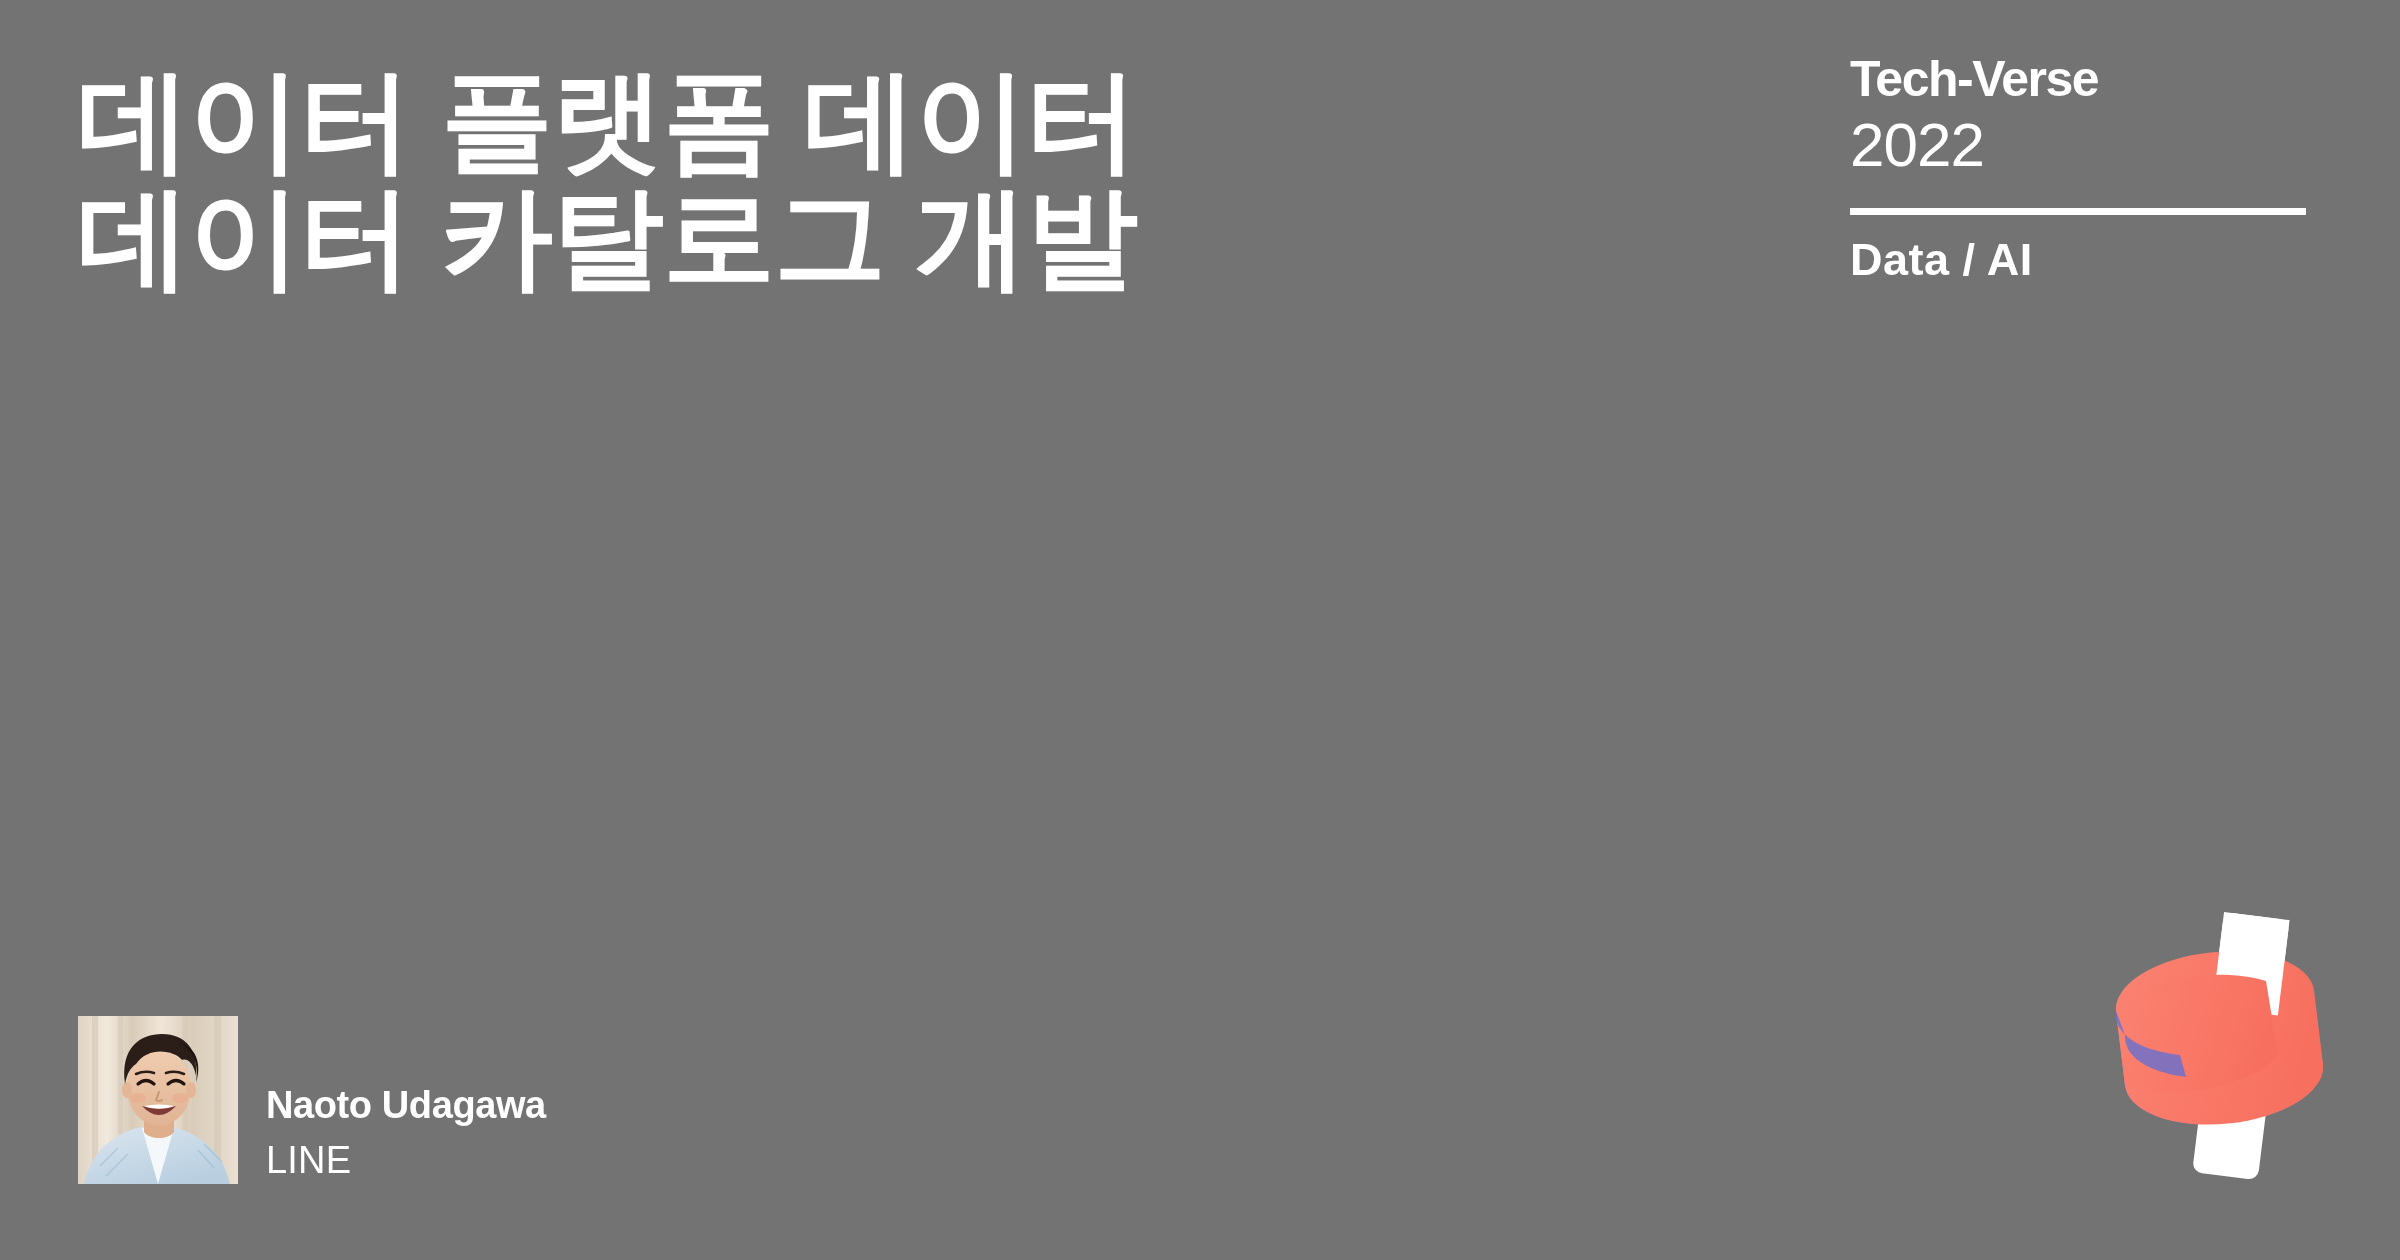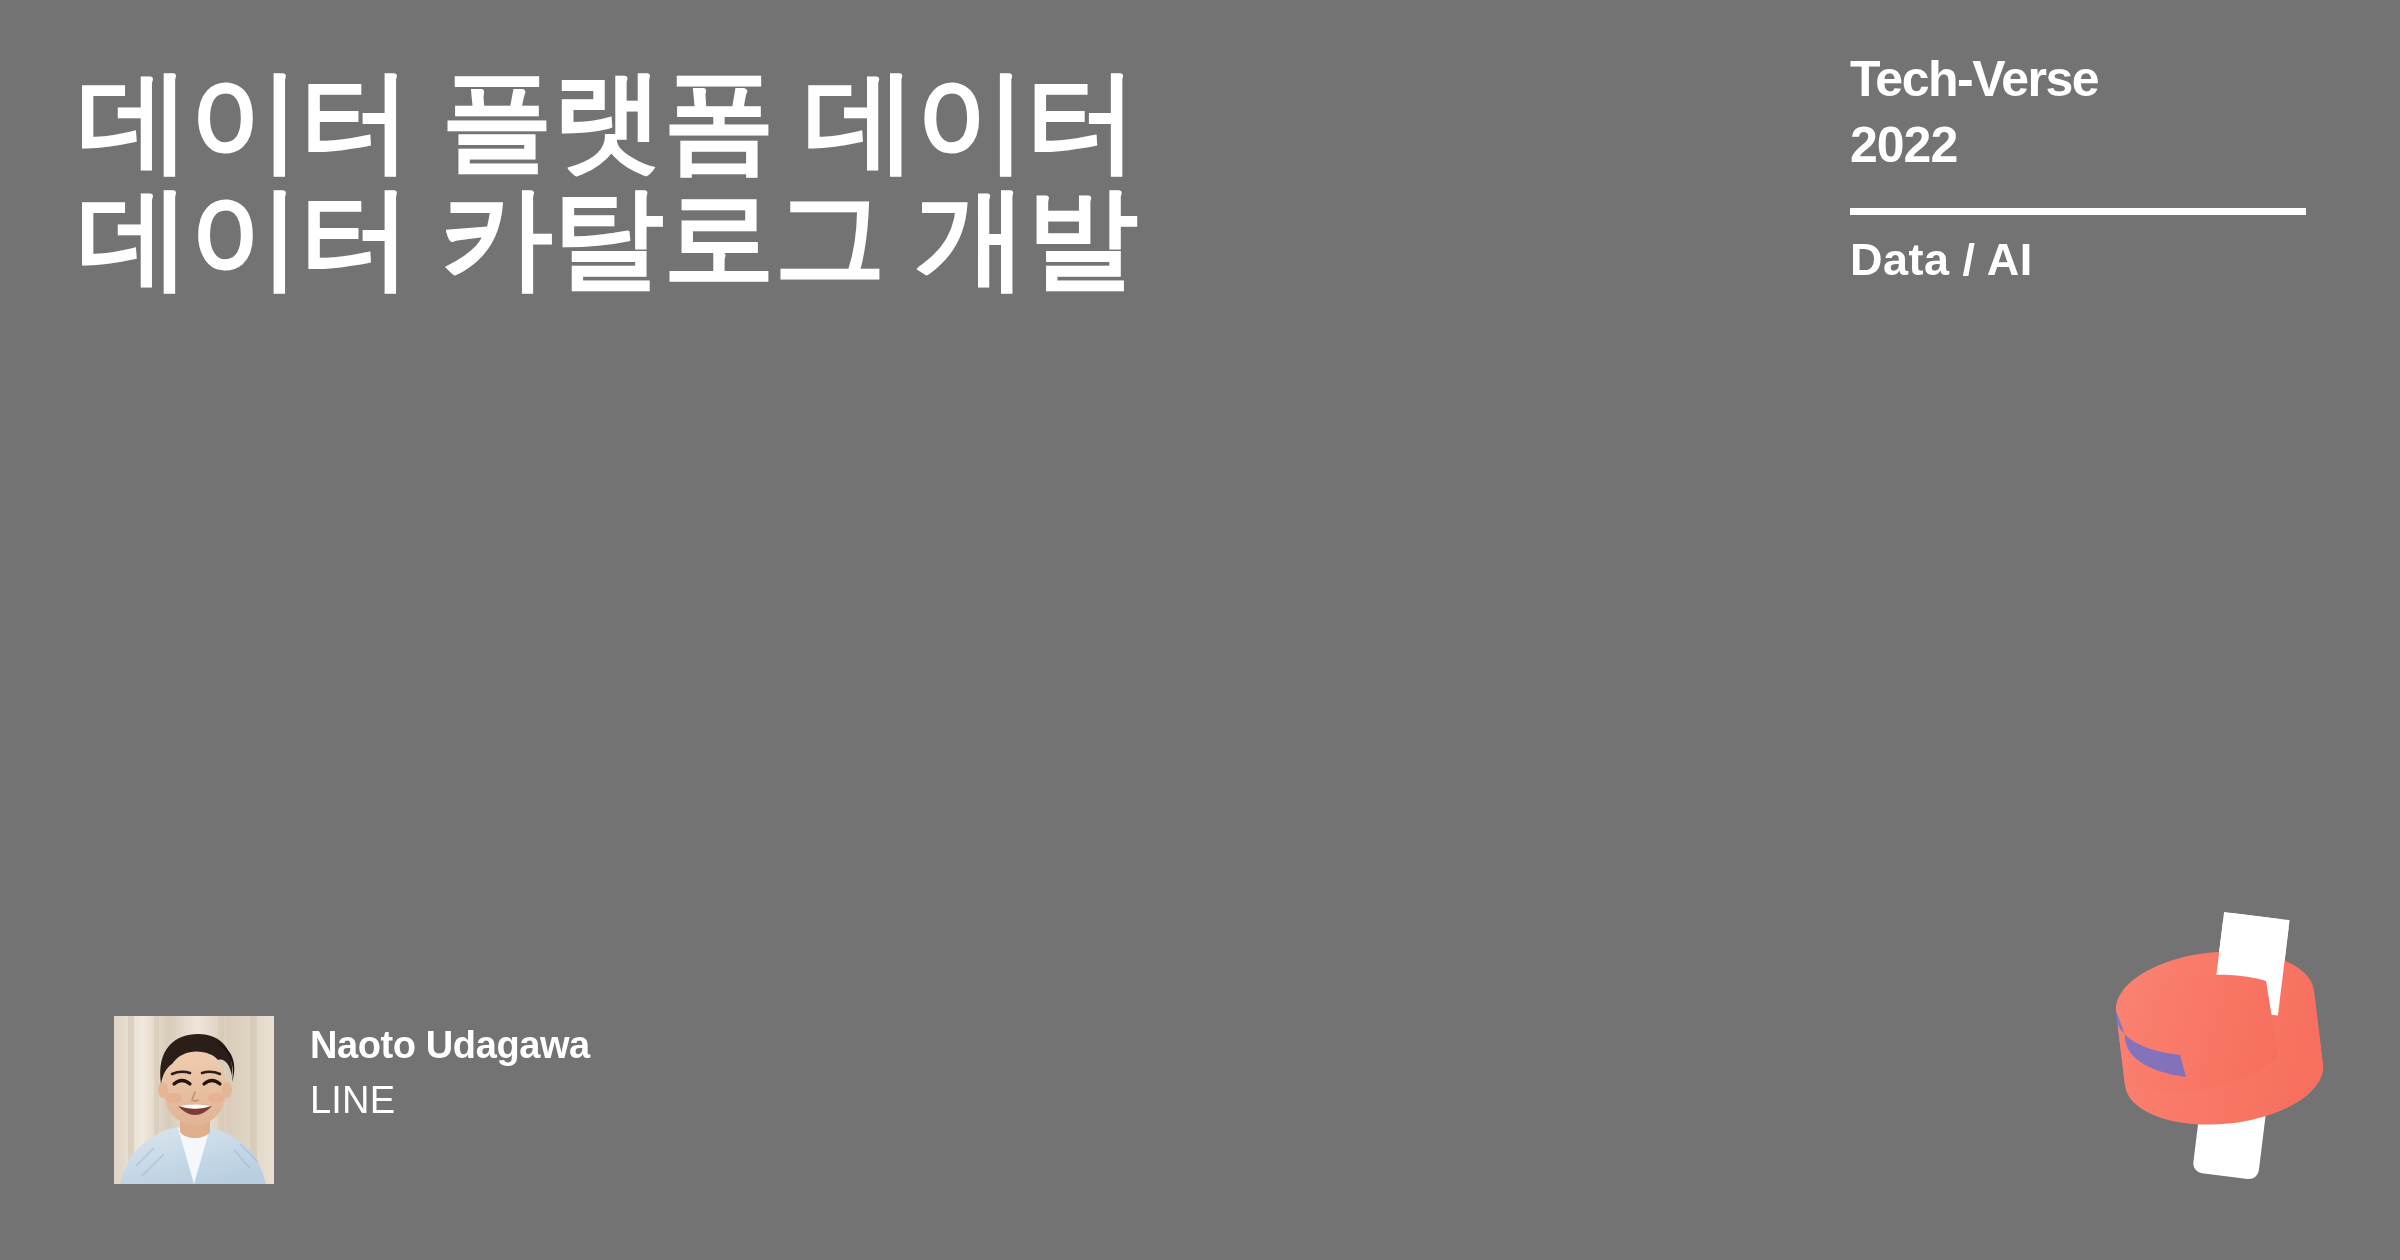--- a/index.html
+++ b/index.html
@@ -51,22 +51,22 @@
 
   .brand-name {
     font-size:50px;
     font-weight:700;
     line-height:66px;
     letter-spacing:-1.5px;
     white-space:nowrap;
   }
 
   .brand-year {
-    font-size:50px;
-    font-weight:700;
+    font-size:62px;
+    font-weight:400;
     line-height:66px;
     letter-spacing:-1px;
   }
 
   .brand-rule {
     width:456px;
     height:7px;
     background:#ffffff;
     margin-top:30px;
   }
@@ -79,23 +79,22 @@
     letter-spacing:0.5px;
     white-space:nowrap;
   }
 
   
   .speaker-block {
     position:absolute;
     left:78px;
     top:1016px;
     display:flex;
-    align-items:flex-start;
-    gap:8px;
-    margin-left:36px;
+    align-items:flex-end;
+    gap:0px;
   }
 
   .avatar {
     width:160px;
     height:168px;
     flex:0 0 auto;
     position:relative;
     overflow:hidden;
     background:#cbbfae;
   }

